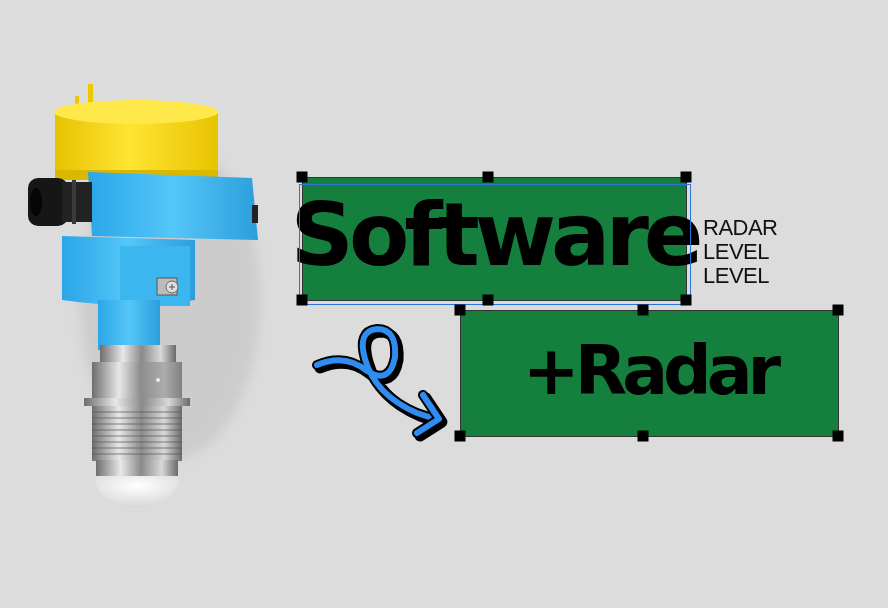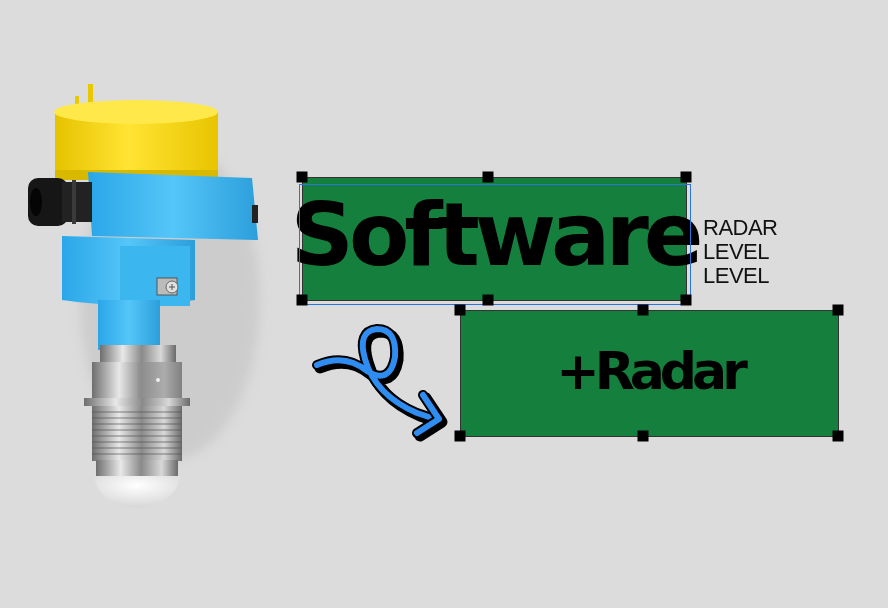--- a/index.html
+++ b/index.html
@@ -144,21 +144,21 @@
 <div class="handle" style="left:488px; top:300px;"></div>
 <div class="handle" style="left:686px; top:300px;"></div>
 
 <div class="abs side-label" style="left:703px; top:216px;">
   <div>RADAR</div>
   <div>LEVEL</div>
   <div>LEVEL</div>
 </div>
 
 <div class="frame" style="left:460px; top:310px; width:379px; height:127px;">
-  <span class="title-big" style="font-size:52px; margin-top:-6px;">+Radar</span>
+  <span class="title-big" style="font-size:68px; margin-top:-6px;">+Radar</span>
 </div>
 <div class="handle" style="left:460px; top:310px;"></div>
 <div class="handle" style="left:643px; top:310px;"></div>
 <div class="handle" style="left:838px; top:310px;"></div>
 <div class="handle" style="left:460px; top:436px;"></div>
 <div class="handle" style="left:643px; top:436px;"></div>
 <div class="handle" style="left:838px; top:436px;"></div>
 
 <svg class="abs" style="left:305px; top:315px;" width="160" height="130" viewBox="0 0 160 130">
   <g transform="translate(3,3)">

